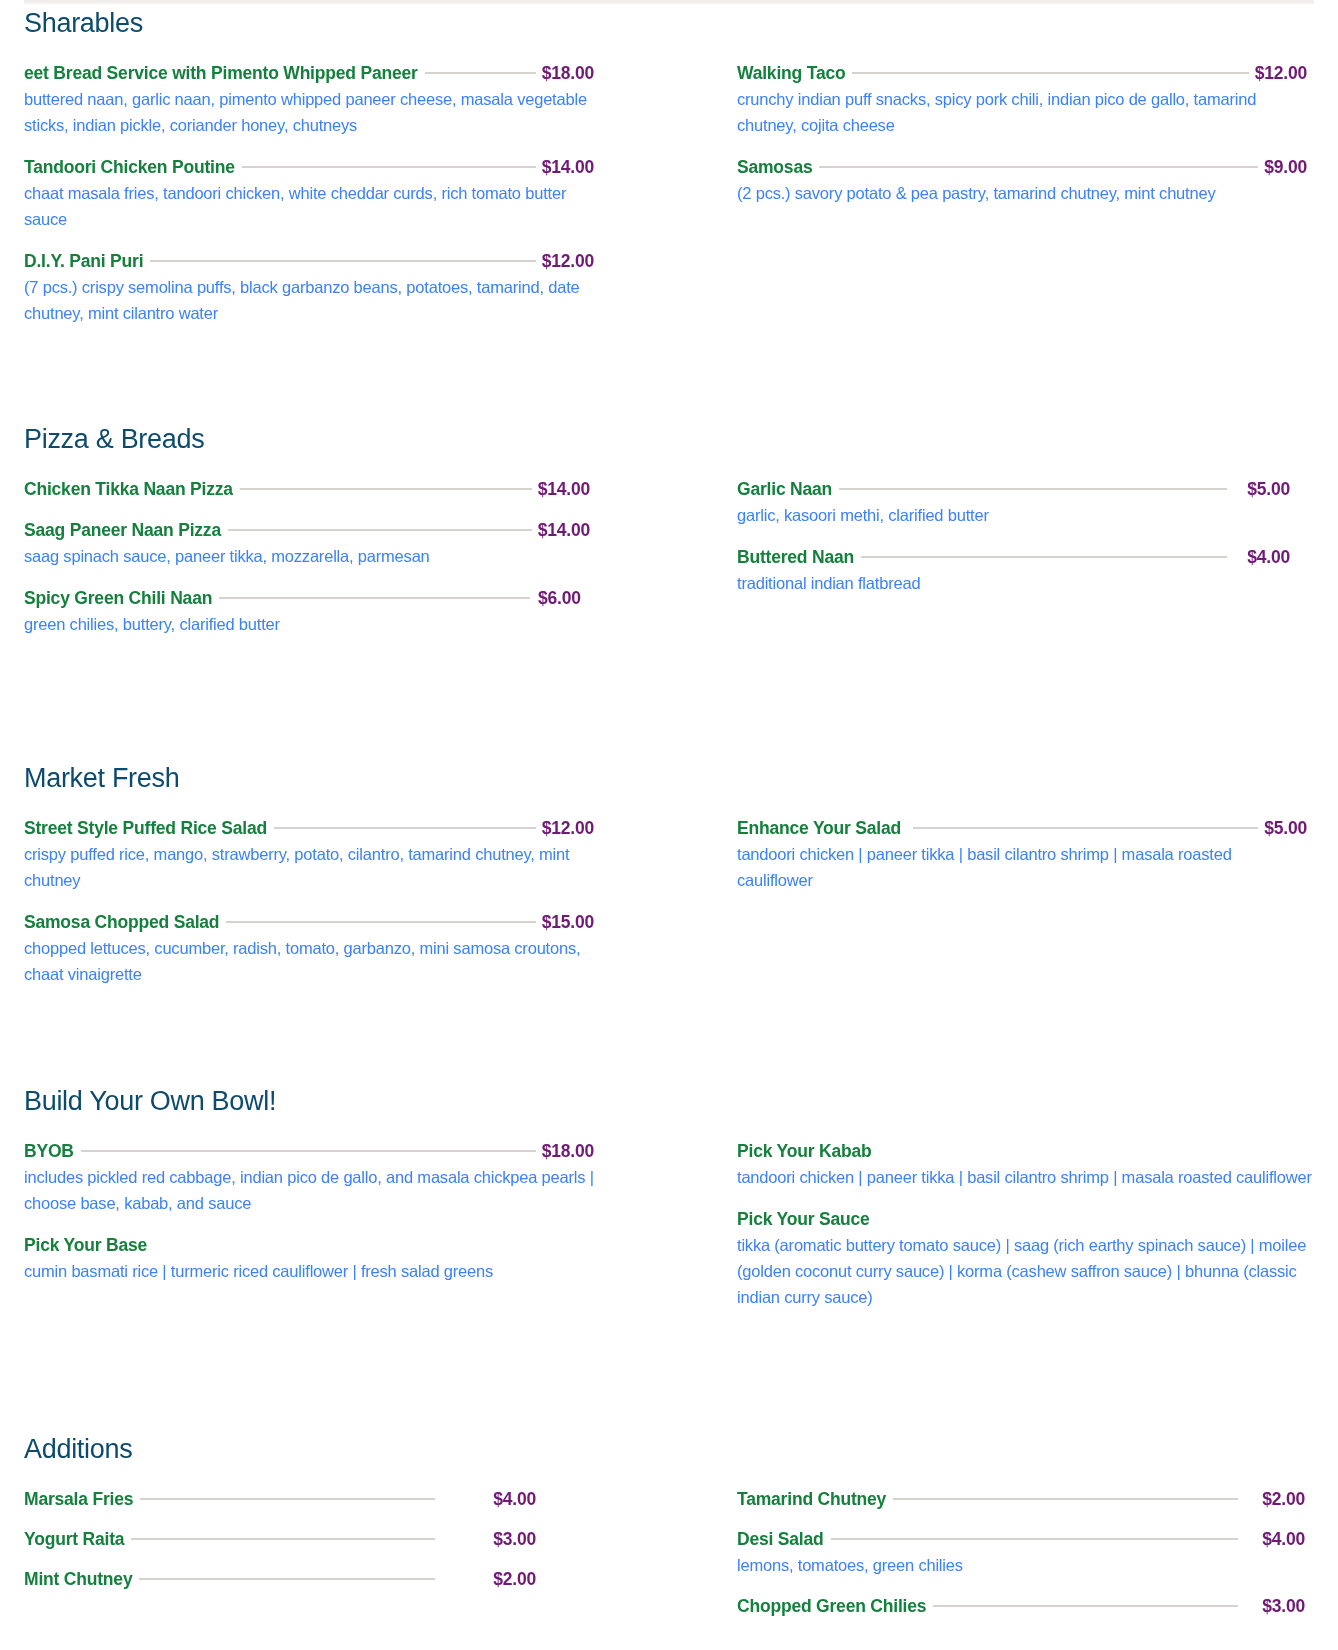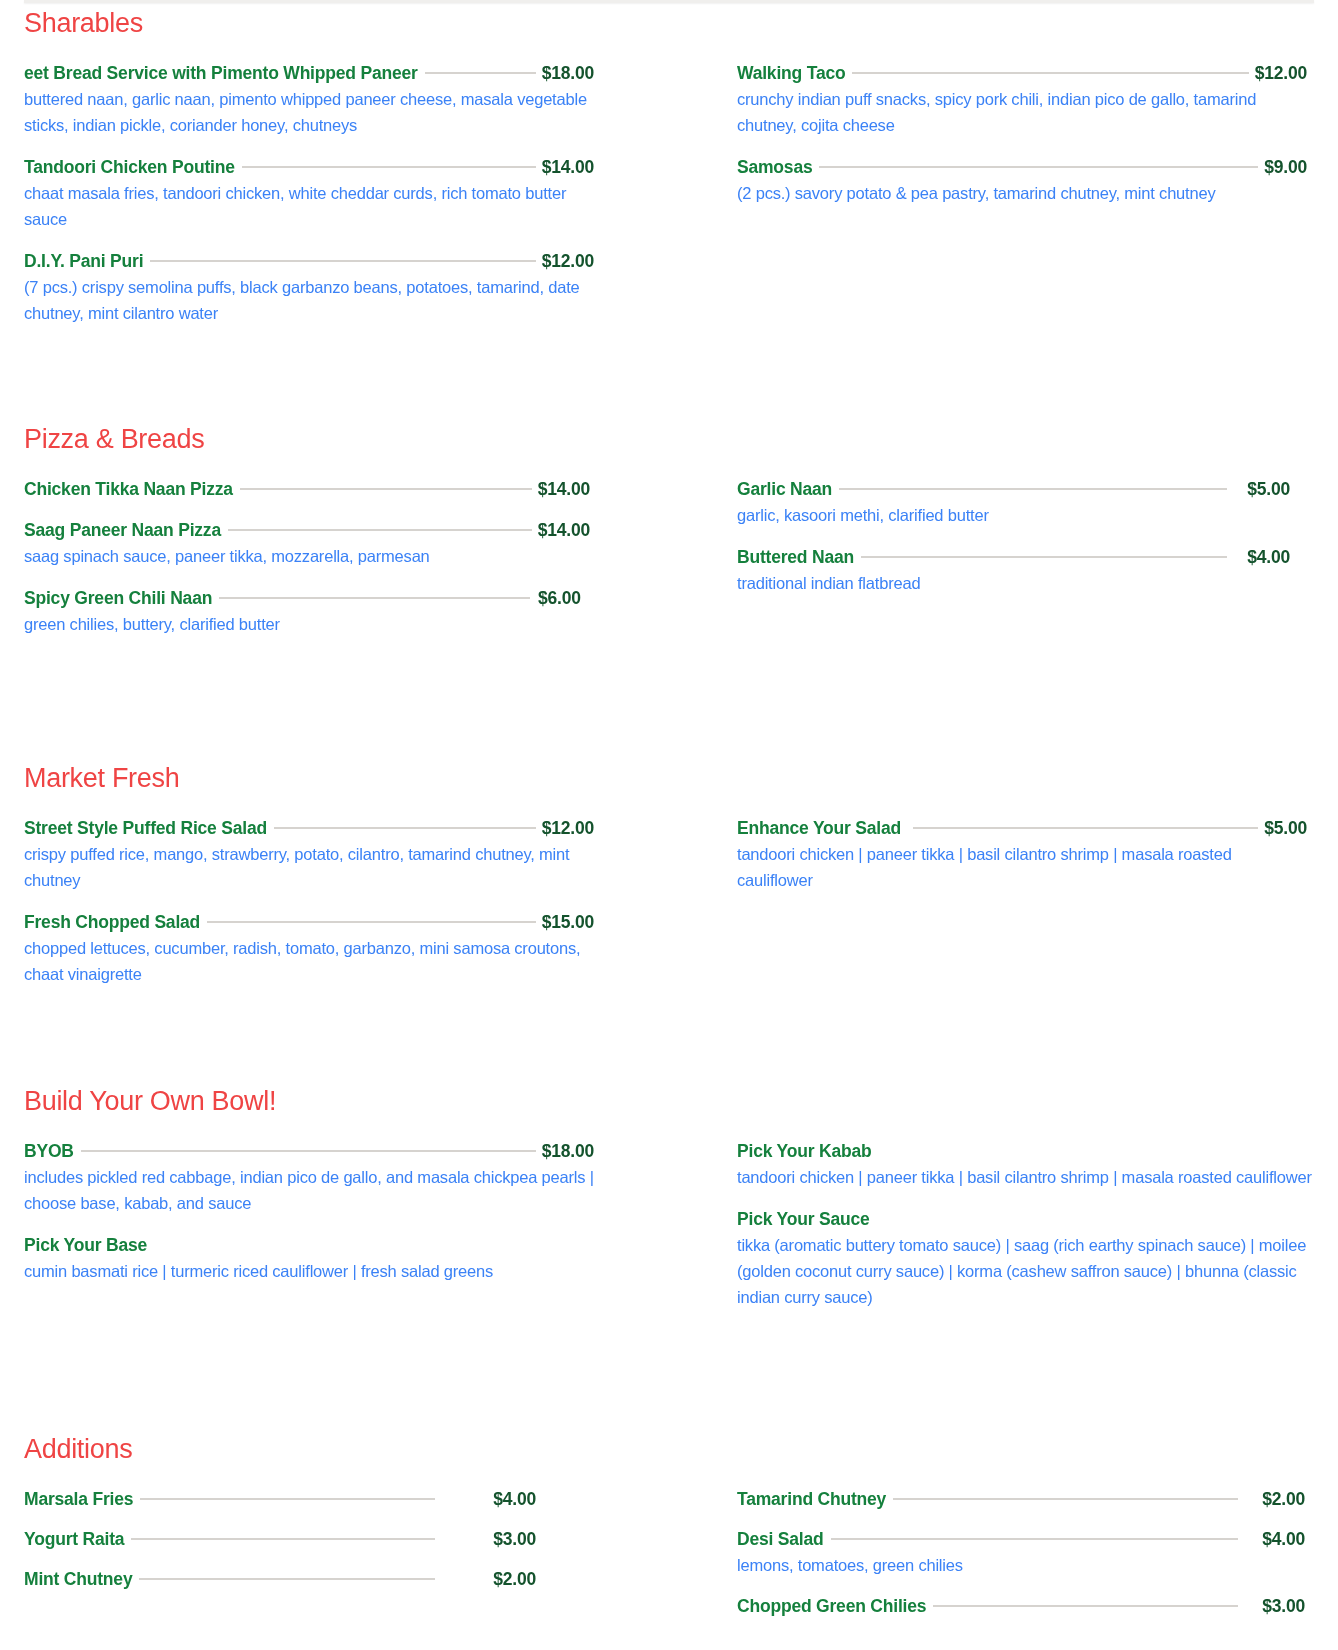--- a/index.html
+++ b/index.html
@@ -1,30 +1,30 @@
 <!DOCTYPE html>
 <html><head>
 <meta charset="utf-8">
 <style>
   html, body { margin:0; padding:0; background:#ffffff; }
   body { width:1338px; height:1650px; position:relative; overflow:hidden;
          font-family:"Liberation Sans", "DejaVu Sans", sans-serif; color:#3d3a37; }
   .topbar { position:absolute; left:24px; top:0; width:1290px; height:3px; background:#f0efed;
             box-shadow:0 1px 2px rgba(0,0,0,0.06); }
   .section { position:absolute; left:24px; width:1290px; }
-  .section-title { font-size:27px; font-weight:normal; color:#ef4444; margin:0; line-height:1; letter-spacing:-0.3px; }
+  .section-title { font-size:27px; font-weight:normal; color:#0c4a6e; margin:0; line-height:1; letter-spacing:-0.3px; }
   .cols { position:relative; }
   .col { position:absolute; top:0; }
   .col.left { left:0; width:570px; }
   .col.right { left:713px; width:570px; }
   .item { position:relative; margin-bottom:17px; }
   .item-head { display:flex; align-items:center; height:24px; }
   .item-name { font-weight:bold; font-size:17.5px; color:#15803d; white-space:nowrap; letter-spacing:-0.2px; }
   .leader { flex:1; height:2px; background:#d6d3cf; margin:0 6px 0 7px; }
-  .item-price { font-weight:bold; font-size:17.5px; color:#14532d; white-space:nowrap; letter-spacing:-0.2px; }
+  .item-price { font-weight:bold; font-size:17.5px; color:#701a75; white-space:nowrap; letter-spacing:-0.2px; }
   .item-desc { font-size:16.5px; line-height:26px; color:#3b82f6; margin-top:1px; letter-spacing:-0.2px; }
   .gap-price .leader { margin-right:18px; }
   .add-item { margin-bottom:26px; }
   .add-item .item-head .leader { margin-right:0; }
 </style>
 </head>
 <body>
 
 <div class="topbar"></div>
 
@@ -134,21 +134,21 @@
       <div class="item">
         <div class="item-head">
             <span class="item-name">Street Style Puffed Rice Salad</span>
             <span class="leader"></span>
             <span class="item-price">$12.00</span>
           </div>
         <div class="item-desc">crispy puffed rice, mango, strawberry, potato, cilantro, tamarind chutney, mint chutney</div>
       </div>
       <div class="item">
         <div class="item-head">
-            <span class="item-name">Fresh Chopped Salad</span>
+            <span class="item-name">Samosa Chopped Salad</span>
             <span class="leader"></span>
             <span class="item-price">$15.00</span>
           </div>
         <div class="item-desc">chopped lettuces, cucumber, radish, tomato, garbanzo, mini samosa croutons, chaat vinaigrette</div>
       </div>
     </div>
     <div class="col right">
       <div class="item">
         <div class="item-head">
             <span class="item-name">Enhance Your Salad</span>

